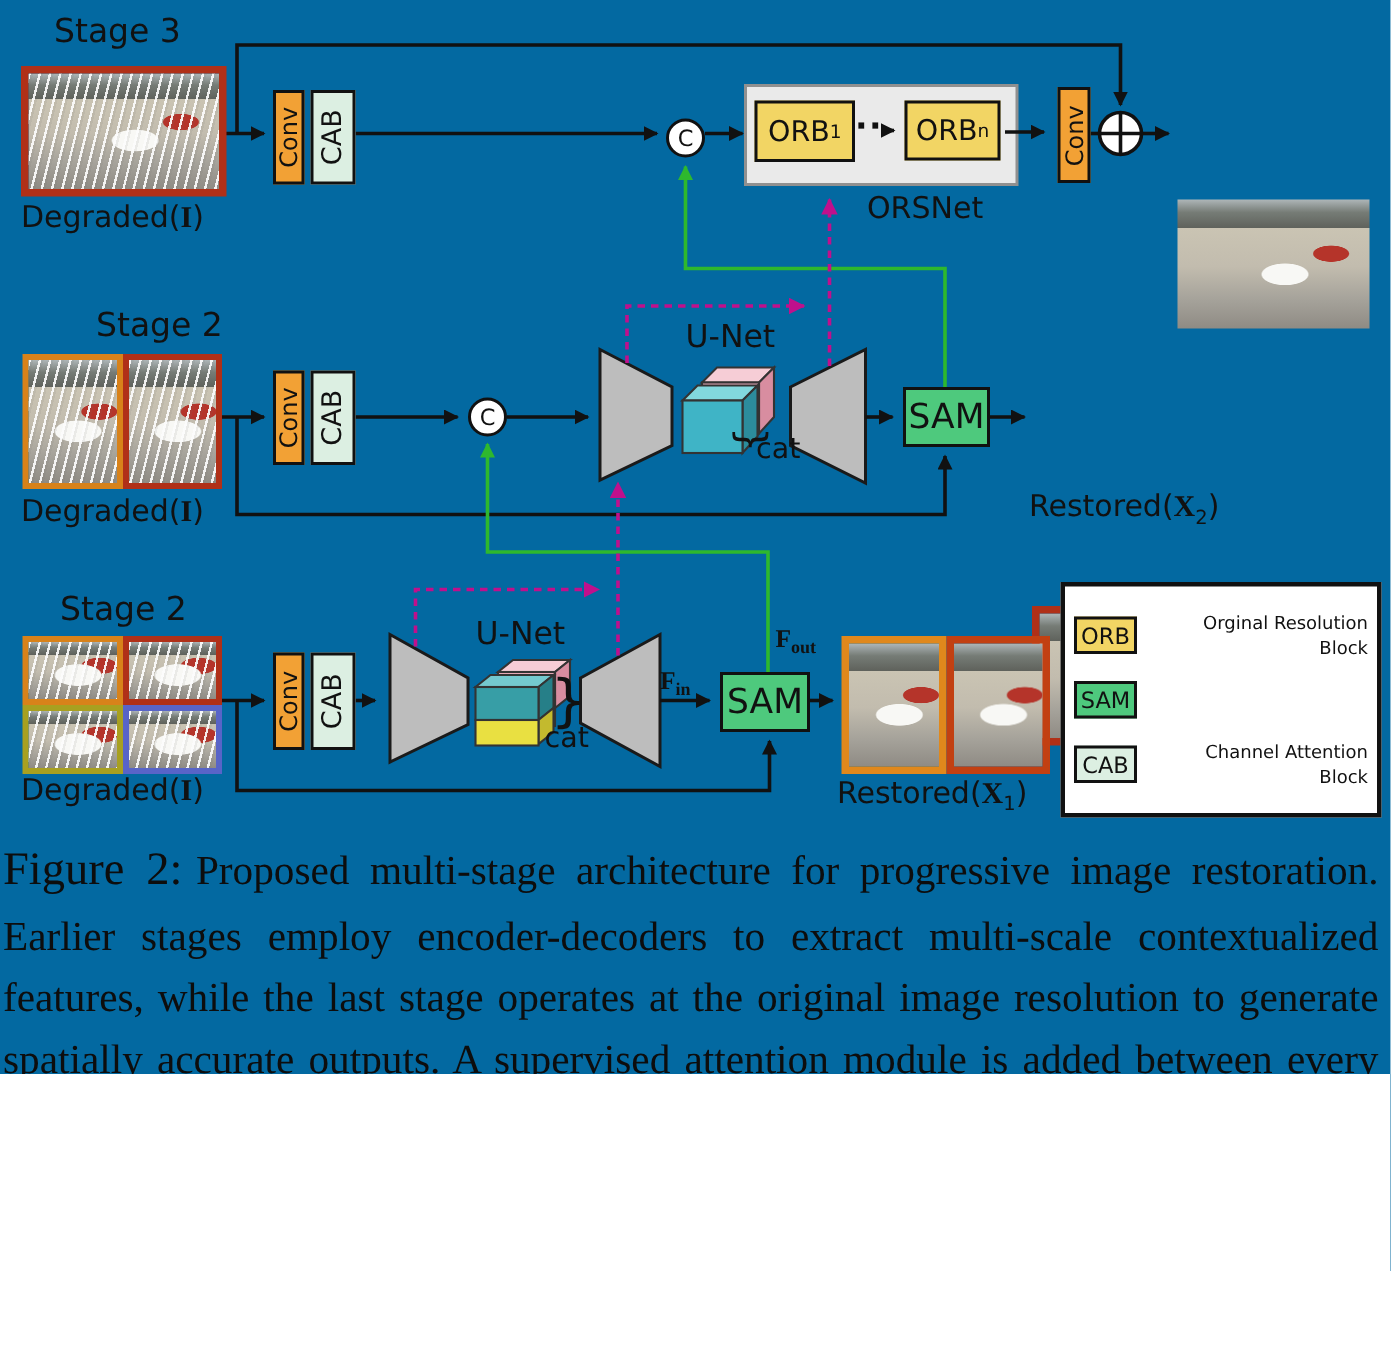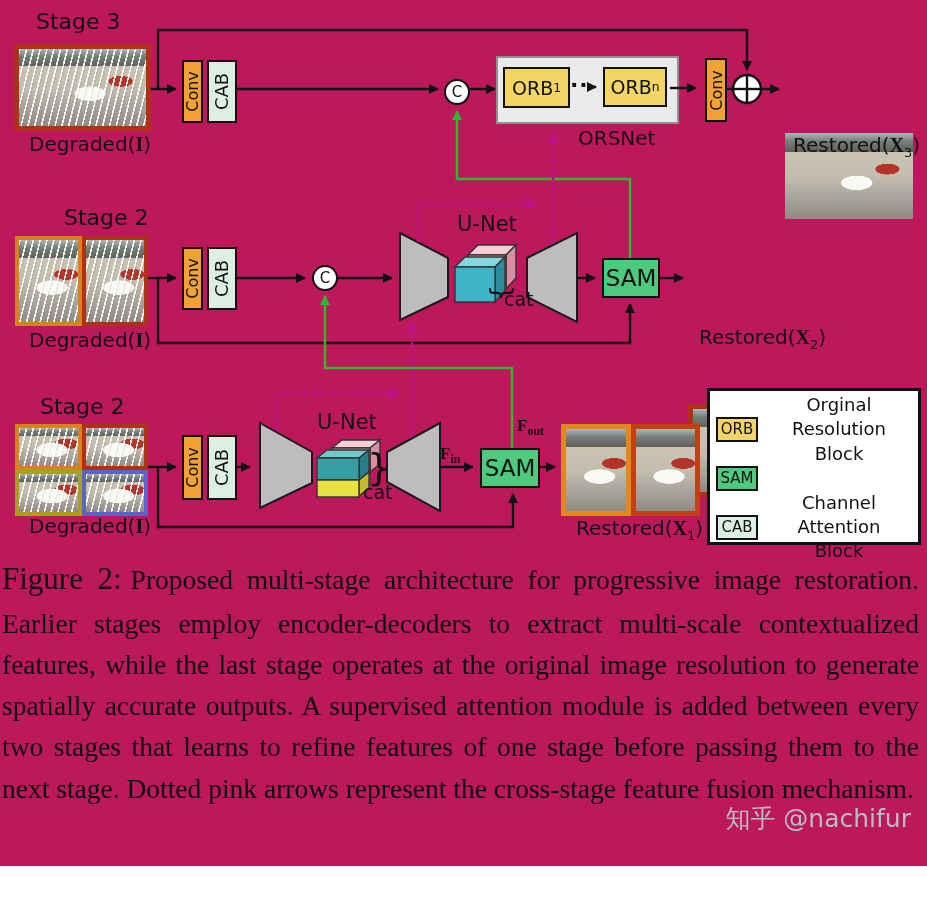--- a/index.html
+++ b/index.html
@@ -1,37 +1,37 @@
 <!DOCTYPE html>
 <html><head>
 <meta charset="utf-8">
 <style>
   html,body{margin:0;padding:0;background:#fff;}
-  .page{position:relative;width:927px;height:866px;background:#be185d;overflow:hidden;
+  .page{position:relative;width:927px;height:716px;background:#0369a1;overflow:hidden;
         font-family:"DejaVu Sans",sans-serif;color:#111;}
   .abs{position:absolute;box-sizing:border-box;}
   
   .vbox{position:absolute;box-sizing:border-box;border:2px solid #111;
         display:flex;align-items:center;justify-content:center;}
   .vbox>span{transform:rotate(-90deg);white-space:nowrap;}
   .conv{background:#f2a135;}
   .conv>span{font-size:16px;}
   .cabb{background:#dcefe2;}
   .cabb>span{font-size:18px;}
   .cnode{position:absolute;box-sizing:border-box;width:26px;height:26px;border:2.5px solid #111;
          border-radius:50%;background:#fff;display:flex;align-items:center;justify-content:center;
          font-size:15px;}
   .sam{position:absolute;box-sizing:border-box;background:#4ec97d;border:2.5px solid #111;
        display:flex;align-items:center;justify-content:center;font-size:23px;}
   .orb{position:absolute;box-sizing:border-box;background:#f2d564;border:2px solid #111;
        display:flex;align-items:center;justify-content:center;font-size:19px;}
   .orb sub,.reslbl sub{font-size:0.65em;}
   .stage-title{position:absolute;font-size:22px;}
   .plain-lbl{position:absolute;font-size:20px;white-space:nowrap;}
-  .center{text-align:right;}
+  .center{text-align:left;}
   .mvar{font-family:"Liberation Serif",serif;font-weight:bold;}
   .flbl{position:absolute;font-family:"Liberation Serif",serif;font-weight:bold;font-size:17px;white-space:nowrap;}
   .flbl sub{font-size:12px;}
   .unet-lbl{position:absolute;font-size:21px;}
   .cat-lbl{position:absolute;font-size:19px;}
   .brace{position:absolute;font-size:38px;line-height:1;font-weight:400;}
   .brace2{position:absolute;font-size:26px;line-height:1;transform:rotate(-90deg);}
   .dots{position:absolute;font-size:22px;font-weight:bold;letter-spacing:1px;}
   
   .photo{background:
@@ -45,21 +45,21 @@
         rgba(255,255,255,0) 3.2px 6.6px);}
   .halves{display:flex;}
   .halves>div{flex:1;}
   .quads{display:grid;grid-template-columns:1fr 1fr;grid-template-rows:1fr 1fr;}
   
   .legend{position:absolute;border:3px solid #111;background:#fff;
           display:flex;flex-direction:column;justify-content:space-evenly;padding:2px 6px;}
   .lg-row{display:flex;align-items:center;gap:8px;}
   .lg-chip{box-sizing:border-box;border:2px solid #111;min-width:42px;height:25px;
            display:flex;align-items:center;justify-content:center;font-size:15px;}
-  .lg-text{flex:1;text-align:center;font-size:18px;line-height:1.35;}
+  .lg-text{flex:1;text-align:right;font-size:12px;line-height:1.35;}
   
   .caption{position:absolute;left:2px;right:8px;top:556px;
            font-family:Liberation Serif, serif;font-size:27.5px;line-height:1.5;
            text-align:justify;color:#0d0d0d;}
   .fig-label{font-size:31px;margin-right:9px;}
   .watermark{position:absolute;right:16px;top:802px;font-size:25px;color:#b9bdc4;}
 </style>
 </head>
 <body>
 
@@ -180,23 +180,20 @@
     <div class="dots" style="left:570px;top:72px;">··</div>
     <div class="orb" style="left:603px;top:67px;width:64px;height:40px;">
       <span>ORB</span>
         <sub>n</sub>
     </div>
     <div class="plain-lbl" style="left:578px;top:126px;">ORSNet</div>
     <div class="vbox conv" style="left:705px;top:58px;width:22px;height:64px;">
         <span>Conv</span>
       </div>
     <div class="abs photo" style="left:785px;top:46px;width:128px;height:86px;"></div>
-    <div class="plain-lbl center reslbl" style="left:778px;top:133px;width:142px;">
-      <span>Restored(</span><span class="mvar">X</span><sub>3</sub><span>)</span>
-    </div>
 
     <div class="stage-title" style="left:36px;top:205px;margin-left:28px;">Stage 2</div>
     <div class="abs halves" style="left:15px;top:236px;width:133px;height:90px;">
       <div class="photo rain" style="border:4px solid #d8821a;"></div>
       <div class="photo rain" style="border:4px solid #b03018;"></div>
     </div>
     <div class="plain-lbl center" style="left:14px;top:328px;width:137px;">
       <span>Degraded(</span><span class="mvar">I</span><span>)</span>
     </div>
     <div class="vbox conv" style="left:182px;top:247px;width:21px;height:63px;">

